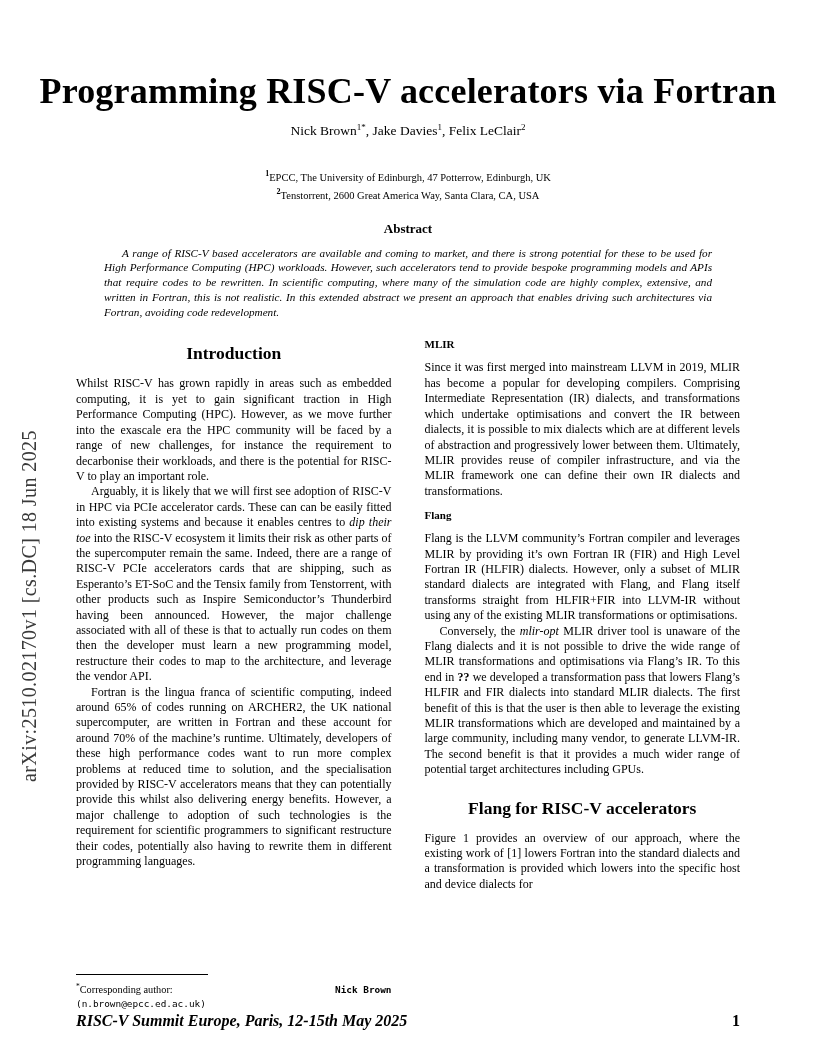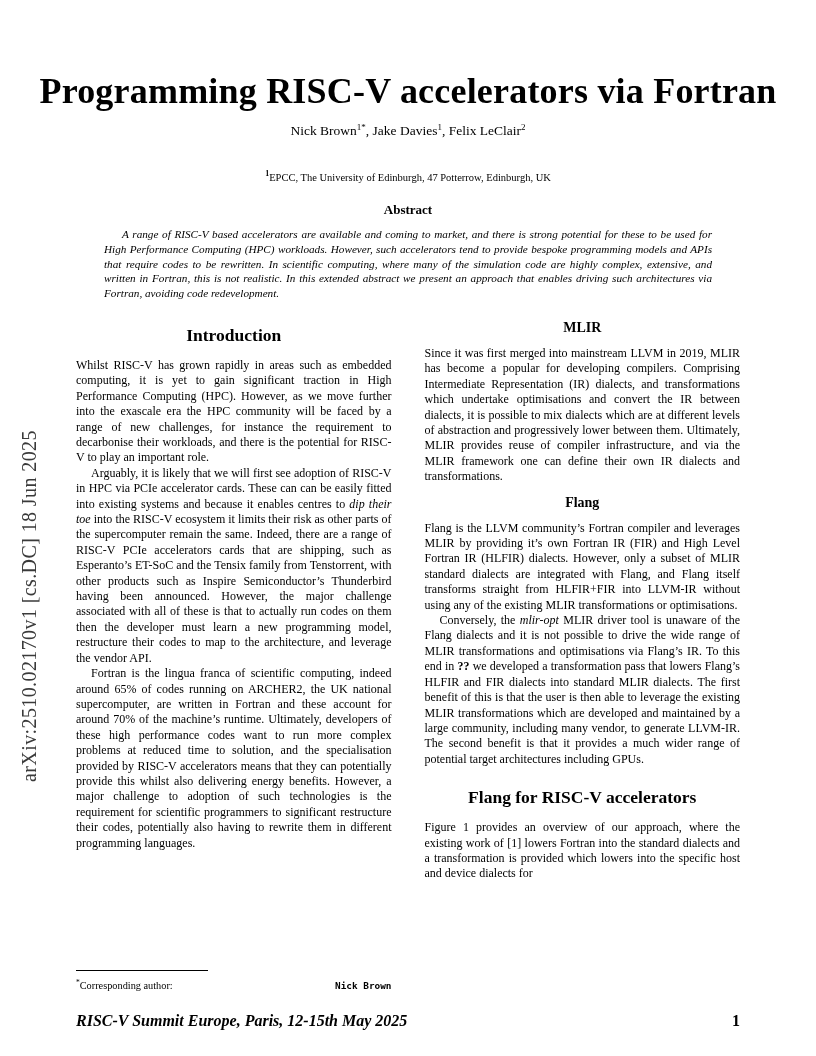--- a/index.html
+++ b/index.html
@@ -46,21 +46,21 @@
     line-height: 14.8px;
     text-align: justify;
     text-indent: 18px;
   }
 
   
   .columns { display: flex; gap: 33px; margin: 16px 76px 0; height: 676px; }
   .col { width: 322px; display: flex; flex-direction: column; }
 
   .section-heading { text-align: center; font-size: 17.5px; font-weight: bold; margin: 8px 0 12px; }
-  .subsection-heading { text-align: center; font-size: 14px; font-weight: bold; margin: 10px 0 10px; }
+  .subsection-heading { text-align: left; font-size: 11px; font-weight: bold; margin: 10px 0 10px; }
   .col .subsection-heading:first-child { margin-top: 3px; }
   .section-heading.mid { margin-top: 20px; }
 
   .body-par {
     font-size: 12px;
     line-height: 15.4px;
     text-align: justify;
     text-indent: 15px;
     hyphens: auto;
   }
@@ -99,20 +99,21 @@
 
   <header class="title-block">
     <h1 class="paper-title">Programming RISC-V accelerators via Fortran</h1>
 
     <div class="authors">
       <span class="author"><span>Nick Brown</span><sup class="author-sup">1*</sup><span>, </span></span><span class="author"><span>Jake Davies</span><sup class="author-sup">1</sup><span>, </span></span><span class="author"><span>Felix LeClair</span><sup class="author-sup">2</sup></span>
     </div>
 
     <div class="affiliations">
       <div class="affiliation"><sup class="aff-sup">1</sup><span>EPCC, The University of Edinburgh, 47 Potterrow, Edinburgh, UK</span></div>
+      <div class="affiliation"><sup class="aff-sup">2</sup><span>Tenstorrent, 2600 Great America Way, Santa Clara, CA, USA</span></div>
     </div>
   </header>
 
   <section class="abstract">
     <h2 class="abstract-heading">Abstract</h2>
     <p class="abstract-text">A range of RISC-V based accelerators are available and coming to market, and there is strong potential for these to be used for High Performance Computing (HPC) workloads. However, such accelerators tend to provide bespoke programming models and APIs that require codes to be rewritten. In scientific computing, where many of the simulation code are highly complex, extensive, and written in Fortran, this is not realistic. In this extended abstract we present an approach that enables driving such architectures via Fortran, avoiding code redevelopment.</p>
   </section>
 
   <div class="columns">
 
@@ -121,20 +122,21 @@
       <p class="body-par noindent">Whilst RISC-V has grown rapidly in areas such as embedded computing, it is yet to gain significant traction in High Performance Computing (HPC). However, as we move further into the exascale era the HPC community will be faced by a range of new challenges, for instance the requirement to decarbonise their workloads, and there is the potential for RISC-V to play an important role.</p>
       <p class="body-par"><span>Arguably, it is likely that we will first see adoption of RISC-V in HPC via PCIe accelerator cards. These can can be easily fitted into existing systems and because it enables centres to </span><em>dip their toe</em><span> into the RISC-V ecosystem it limits their risk as other parts of the supercomputer remain the same. Indeed, there are a range of RISC-V PCIe accelerators cards that are shipping, such as Esperanto’s ET-SoC and the Tensix family from Tenstorrent, with other products such as Inspire Semiconductor’s Thunderbird having been announced. However, the major challenge associated with all of these is that to actually run codes on them then the developer must learn a new programming model, restructure their codes to map to the architecture, and leverage the vendor API.</span></p>
       <p class="body-par">Fortran is the lingua franca of scientific computing, indeed around 65% of codes running on ARCHER2, the UK national supercomputer, are written in Fortran and these account for around 70% of the machine’s runtime. Ultimately, developers of these high performance codes want to run more complex problems at reduced time to solution, and the specialisation provided by RISC-V accelerators means that they can potentially provide this whilst also delivering energy benefits. However, a major challenge to adoption of such technologies is the requirement for scientific programmers to significant restructure their codes, potentially also having to rewrite them in different programming languages.</p>
 
       <div class="footnote">
         <div class="footnote-rule"></div>
         <div class="footnote-line">
           <span class="fn-label"><sup>*</sup><span>Corresponding author:</span></span>
           <span class="mono fn-name">Nick Brown</span>
         </div>
+        <div class="mono fn-email">(n.brown@epcc.ed.ac.uk)</div>
       </div>
     </div>
 
     <div class="col">
       <h3 class="subsection-heading">MLIR</h3>
       <p class="body-par noindent">Since it was first merged into mainstream LLVM in 2019, MLIR has become a popular for developing compilers. Comprising Intermediate Representation (IR) dialects, and transformations which undertake optimisations and convert the IR between dialects, it is possible to mix dialects which are at different levels of abstraction and progressively lower between them. Ultimately, MLIR provides reuse of compiler infrastructure, and via the MLIR framework one can define their own IR dialects and transformations.</p>
 
       <h3 class="subsection-heading">Flang</h3>
       <p class="body-par noindent">Flang is the LLVM community’s Fortran compiler and leverages MLIR by providing it’s own Fortran IR (FIR) and High Level Fortran IR (HLFIR) dialects. However, only a subset of MLIR standard dialects are integrated with Flang, and Flang itself transforms straight from HLFIR+FIR into LLVM-IR without using any of the existing MLIR transformations or optimisations.</p>
       <p class="body-par"><span>Conversely, the </span><em>mlir-opt</em><span> MLIR driver tool is unaware of the Flang dialects and it is not possible to drive the wide range of MLIR transformations and optimisations via Flang’s IR. To this end in </span><b class="broken-ref">??</b><span> we developed a transformation pass that lowers Flang’s HLFIR and FIR dialects into standard MLIR dialects. The first benefit of this is that the user is then able to leverage the existing MLIR transformations which are developed and maintained by a large community, including many vendor, to generate LLVM-IR. The second benefit is that it provides a much wider range of potential target architectures including GPUs.</span></p>

